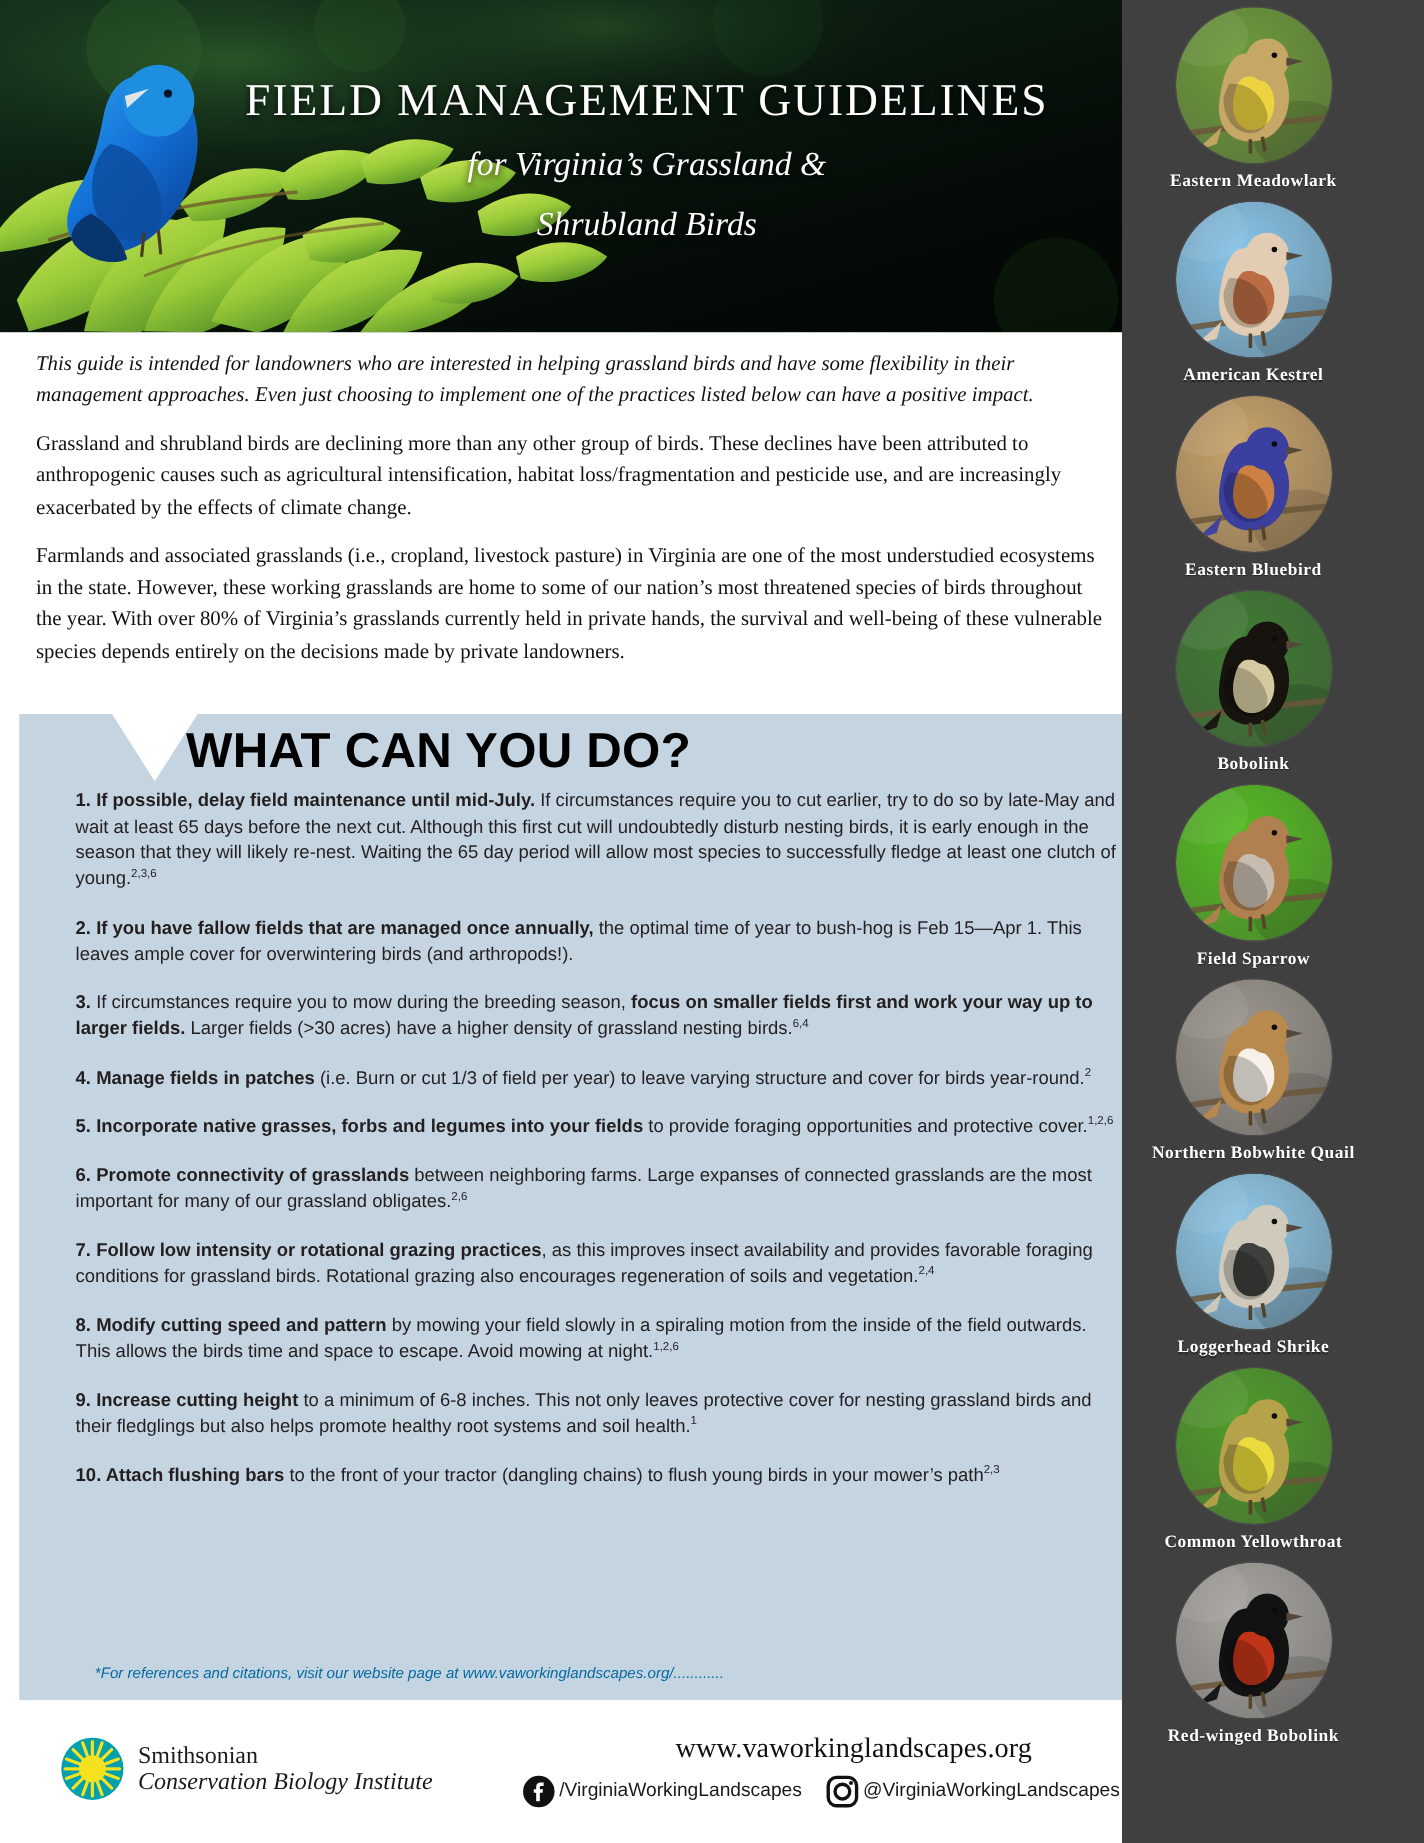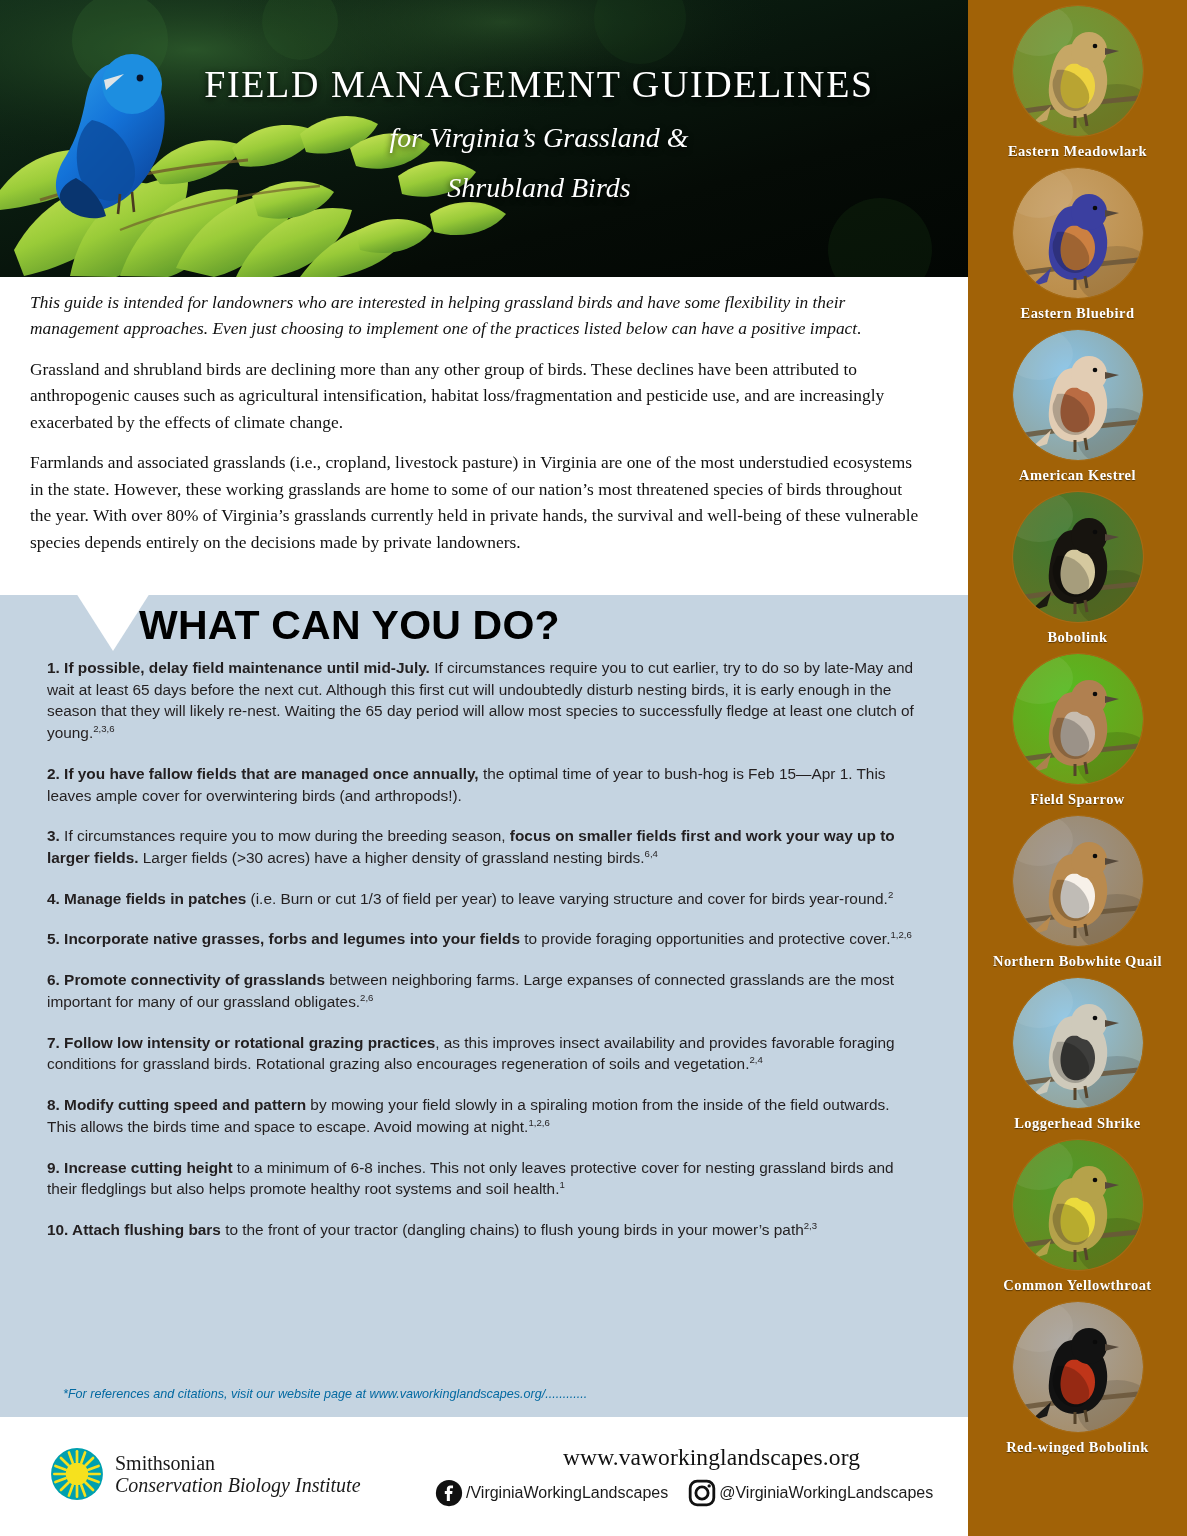--- a/index.html
+++ b/index.html
@@ -7,22 +7,22 @@
     width:1187px;height:1536px;
     background:#ffffff;
     font-family:"Liberation Sans", sans-serif;
     overflow:hidden;
     position:relative;
   }
   .page{position:relative;width:1187px;height:1536px;overflow:hidden;}
 
   
   .sidebar{
-    position:absolute;top:0;right:0;width:219px;height:1536px;
-    background:#a16207;
+    position:absolute;top:0;right:0;width:252px;height:1536px;
+    background:#404040;
     overflow:hidden;
   }
   .bird-card{
     width:219px;
     display:flex;flex-direction:column;align-items:center;
     margin-top:6px;
   }
   .bird-photo{
     width:130px;height:130px;border-radius:50%;
     overflow:hidden;position:relative;
@@ -94,21 +94,21 @@
     font-size:17.4px;
     line-height:1.52;
     color:#111111;
     margin:0 0 14px 0;
     text-align:left;
   }
   .intro p.lead{font-style:italic;}
 
   
   .panel{
-    position:absolute;left:0;top:595px;width:968px;height:822px;
+    position:absolute;left:16px;top:595px;width:968px;height:822px;
     background:#c5d4e1;
   }
   .arrow{
     position:absolute;left:76px;top:-2px;width:0;height:0;
     border-left:37px solid transparent;
     border-right:37px solid transparent;
     border-top:58px solid #ffffff;
   }
   .panel-title{
     position:absolute;left:139px;top:7px;
@@ -360,20 +360,50 @@
               <path d="M62 110 L62 122 M72 108 L74 120" stroke="#55432a" stroke-width="3" fill="none"></path>
             </g>
           </svg>
         </div>
         <div class="bird-caption">Eastern Meadowlark</div>
       </div>
       <div class="bird-card">
         <div class="bird-photo">
           <svg viewBox="0 0 130 130">
             <defs>
+              <radialGradient id="bg1" cx="42%" cy="34%" r="78%">
+                <stop offset="0%" stop-color="#88c4e8"></stop>
+                <stop offset="100%" stop-color="#88c4e8" stop-opacity="0.62"></stop>
+              </radialGradient>
+              <clipPath id="cl1">
+                <circle cx="65" cy="65" r="65"></circle>
+              </clipPath>
+            </defs>
+            <g clip-path="url(#cl1)">
+              <rect x="0" y="0" width="130" height="130" fill="url(#bg1)"></rect>
+              <ellipse cx="26" cy="24" rx="34" ry="26" fill="#ffffff" opacity="0.07"></ellipse>
+              <ellipse cx="104" cy="108" rx="40" ry="30" fill="#000000" opacity="0.12"></ellipse>
+              <path d="M6 106 C40 100 84 96 126 92" stroke="#6a563a" stroke-width="5" fill="none" opacity="0.85"></path>
+              <path d="M52 40 C72 32 92 46 94 70 C96 92 84 112 62 112 C44 112 34 98 36 80 C38 62 42 46 52 40 Z" fill="#e2cdb4"></path>
+              <path d="M58 58 C72 56 82 66 82 80 C82 94 72 104 60 102 C50 100 46 88 48 76 C50 66 52 60 58 58 Z" fill="#b45f33" opacity="0.88"></path>
+              <path d="M44 64 C58 62 72 72 76 88 C78 100 68 108 56 104 C44 100 38 84 40 74 Z" fill="#000000" opacity="0.22"></path>
+              <circle cx="76" cy="44" r="18" fill="#e2cdb4"></circle>
+              <circle cx="82" cy="40" r="2.3" fill="#0a0a0a"></circle>
+              <path d="M92 42 L106 45 L92 49 Z" fill="#55483a"></path>
+              <path d="M38 100 L16 120 L34 114 Z" fill="#e2cdb4" opacity="0.95"></path>
+              <path d="M62 110 L62 122 M72 108 L74 120" stroke="#55432a" stroke-width="3" fill="none"></path>
+            </g>
+          </svg>
+        </div>
+        <div class="bird-caption">American Kestrel</div>
+      </div>
+      <div class="bird-card">
+        <div class="bird-photo">
+          <svg viewBox="0 0 130 130">
+            <defs>
               <radialGradient id="bg2" cx="42%" cy="34%" r="78%">
                 <stop offset="0%" stop-color="#c8a26a"></stop>
                 <stop offset="100%" stop-color="#c8a26a" stop-opacity="0.62"></stop>
               </radialGradient>
               <clipPath id="cl2">
                 <circle cx="65" cy="65" r="65"></circle>
               </clipPath>
             </defs>
             <g clip-path="url(#cl2)">
               <rect x="0" y="0" width="130" height="130" fill="url(#bg2)"></rect>
@@ -390,50 +420,20 @@
               <path d="M62 110 L62 122 M72 108 L74 120" stroke="#55432a" stroke-width="3" fill="none"></path>
             </g>
           </svg>
         </div>
         <div class="bird-caption">Eastern Bluebird</div>
       </div>
       <div class="bird-card">
         <div class="bird-photo">
           <svg viewBox="0 0 130 130">
             <defs>
-              <radialGradient id="bg1" cx="42%" cy="34%" r="78%">
-                <stop offset="0%" stop-color="#88c4e8"></stop>
-                <stop offset="100%" stop-color="#88c4e8" stop-opacity="0.62"></stop>
-              </radialGradient>
-              <clipPath id="cl1">
-                <circle cx="65" cy="65" r="65"></circle>
-              </clipPath>
-            </defs>
-            <g clip-path="url(#cl1)">
-              <rect x="0" y="0" width="130" height="130" fill="url(#bg1)"></rect>
-              <ellipse cx="26" cy="24" rx="34" ry="26" fill="#ffffff" opacity="0.07"></ellipse>
-              <ellipse cx="104" cy="108" rx="40" ry="30" fill="#000000" opacity="0.12"></ellipse>
-              <path d="M6 106 C40 100 84 96 126 92" stroke="#6a563a" stroke-width="5" fill="none" opacity="0.85"></path>
-              <path d="M52 40 C72 32 92 46 94 70 C96 92 84 112 62 112 C44 112 34 98 36 80 C38 62 42 46 52 40 Z" fill="#e2cdb4"></path>
-              <path d="M58 58 C72 56 82 66 82 80 C82 94 72 104 60 102 C50 100 46 88 48 76 C50 66 52 60 58 58 Z" fill="#b45f33" opacity="0.88"></path>
-              <path d="M44 64 C58 62 72 72 76 88 C78 100 68 108 56 104 C44 100 38 84 40 74 Z" fill="#000000" opacity="0.22"></path>
-              <circle cx="76" cy="44" r="18" fill="#e2cdb4"></circle>
-              <circle cx="82" cy="40" r="2.3" fill="#0a0a0a"></circle>
-              <path d="M92 42 L106 45 L92 49 Z" fill="#55483a"></path>
-              <path d="M38 100 L16 120 L34 114 Z" fill="#e2cdb4" opacity="0.95"></path>
-              <path d="M62 110 L62 122 M72 108 L74 120" stroke="#55432a" stroke-width="3" fill="none"></path>
-            </g>
-          </svg>
-        </div>
-        <div class="bird-caption">American Kestrel</div>
-      </div>
-      <div class="bird-card">
-        <div class="bird-photo">
-          <svg viewBox="0 0 130 130">
-            <defs>
               <radialGradient id="bg3" cx="42%" cy="34%" r="78%">
                 <stop offset="0%" stop-color="#3f7a32"></stop>
                 <stop offset="100%" stop-color="#3f7a32" stop-opacity="0.62"></stop>
               </radialGradient>
               <clipPath id="cl3">
                 <circle cx="65" cy="65" r="65"></circle>
               </clipPath>
             </defs>
             <g clip-path="url(#cl3)">
               <rect x="0" y="0" width="130" height="130" fill="url(#bg3)"></rect>

